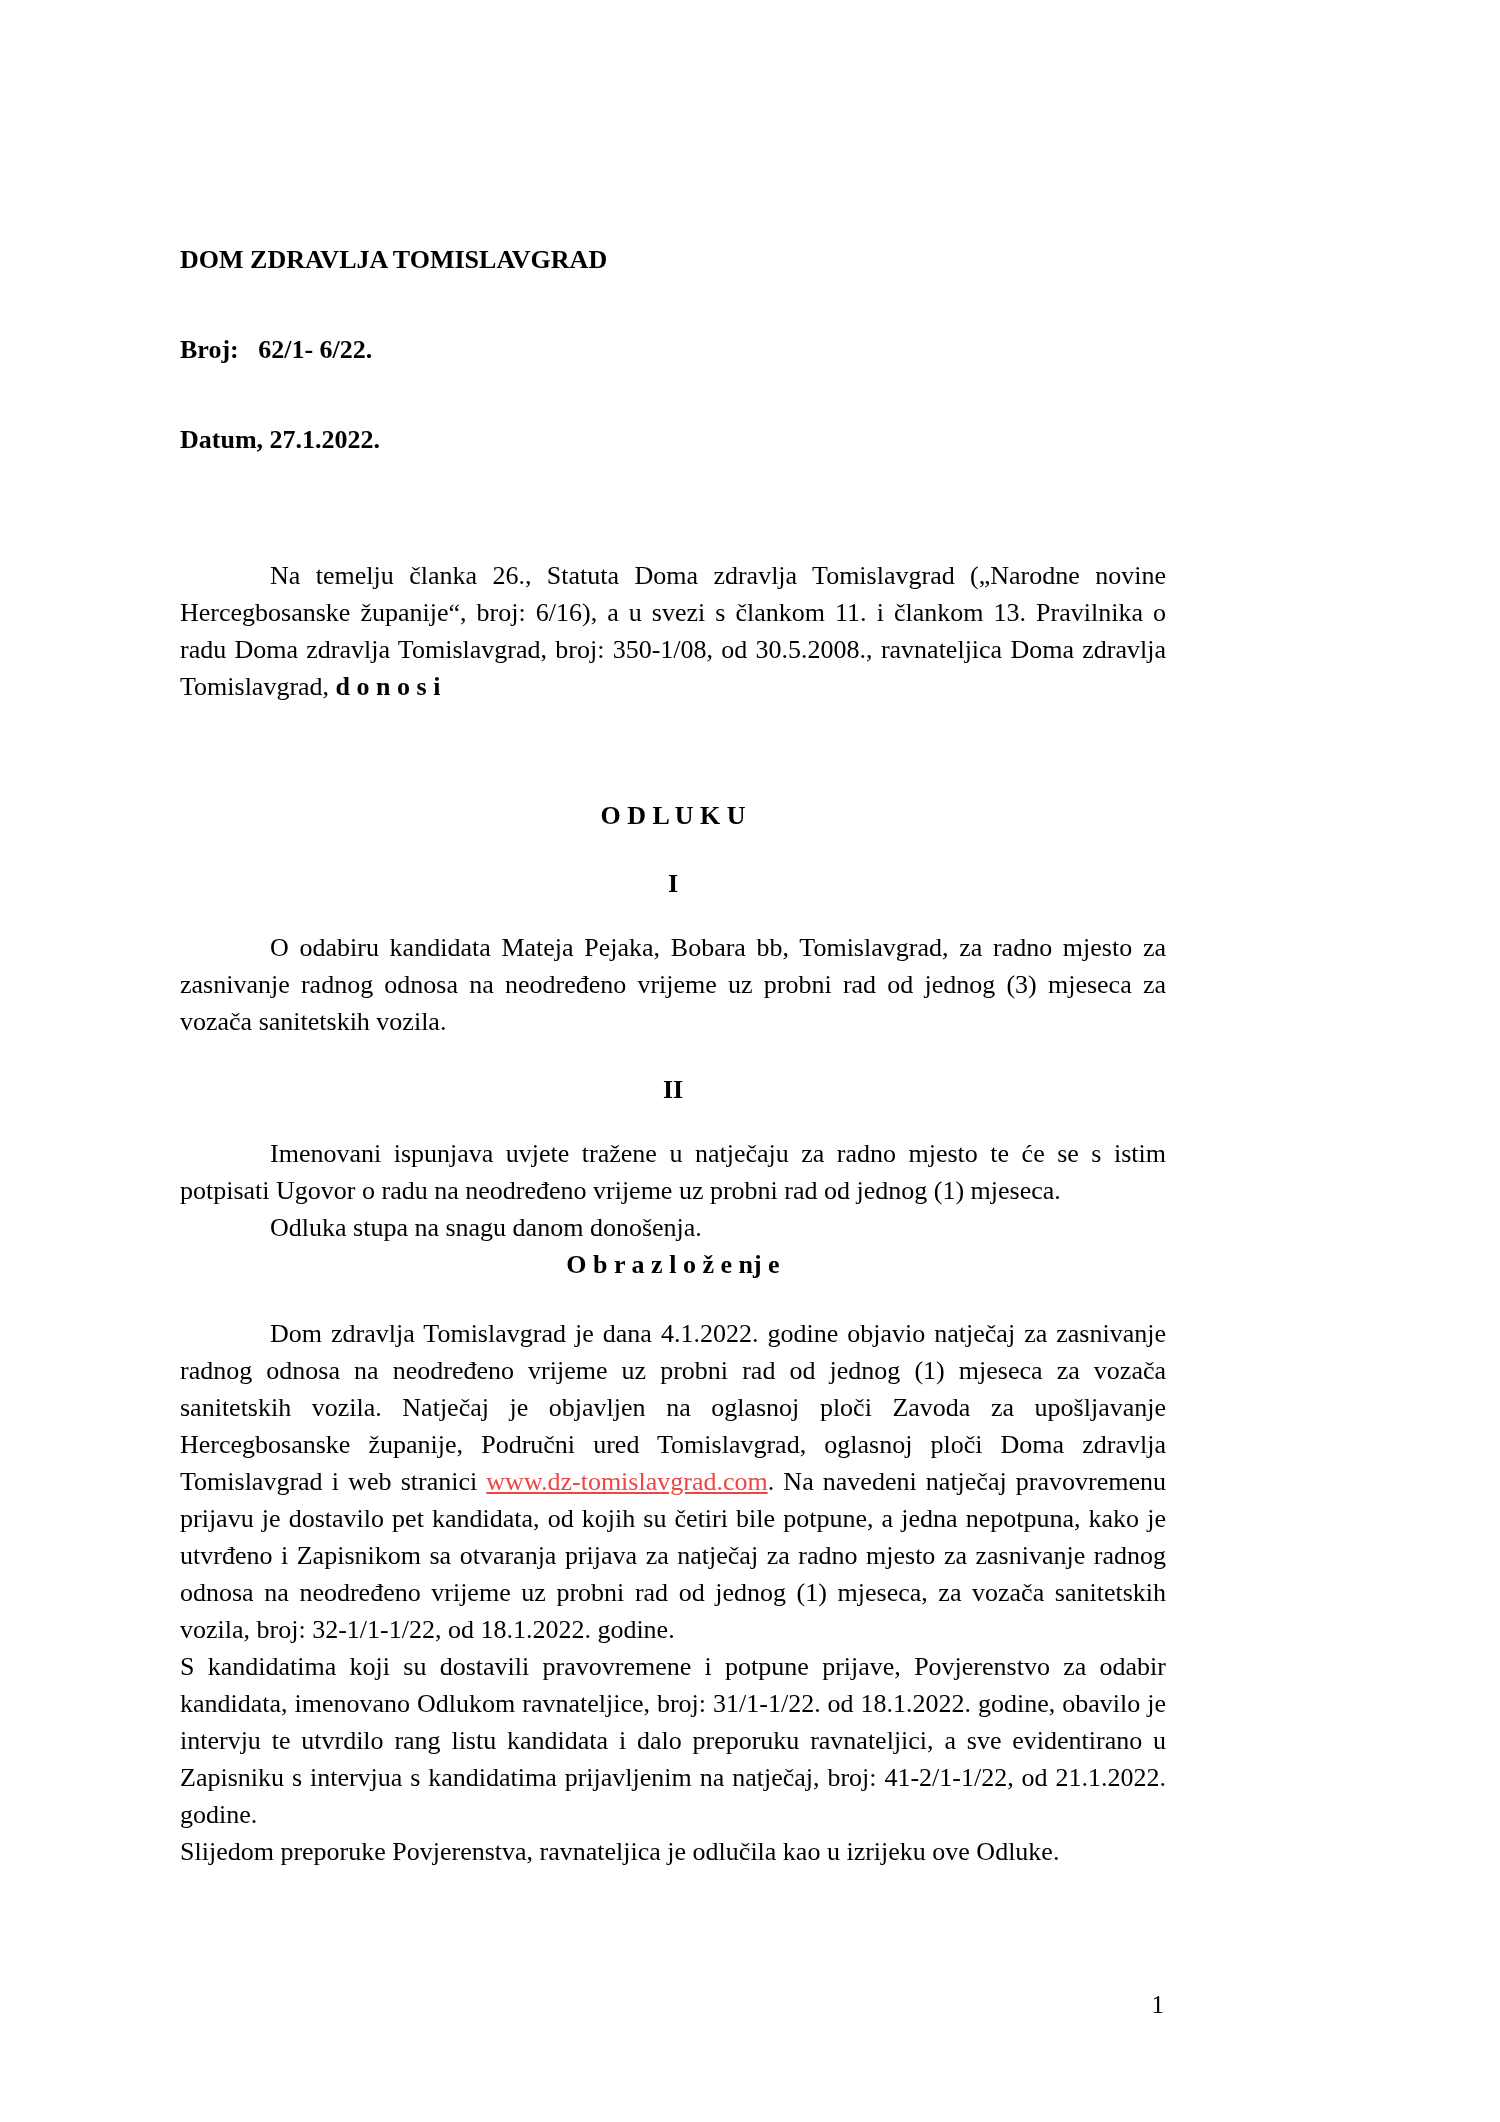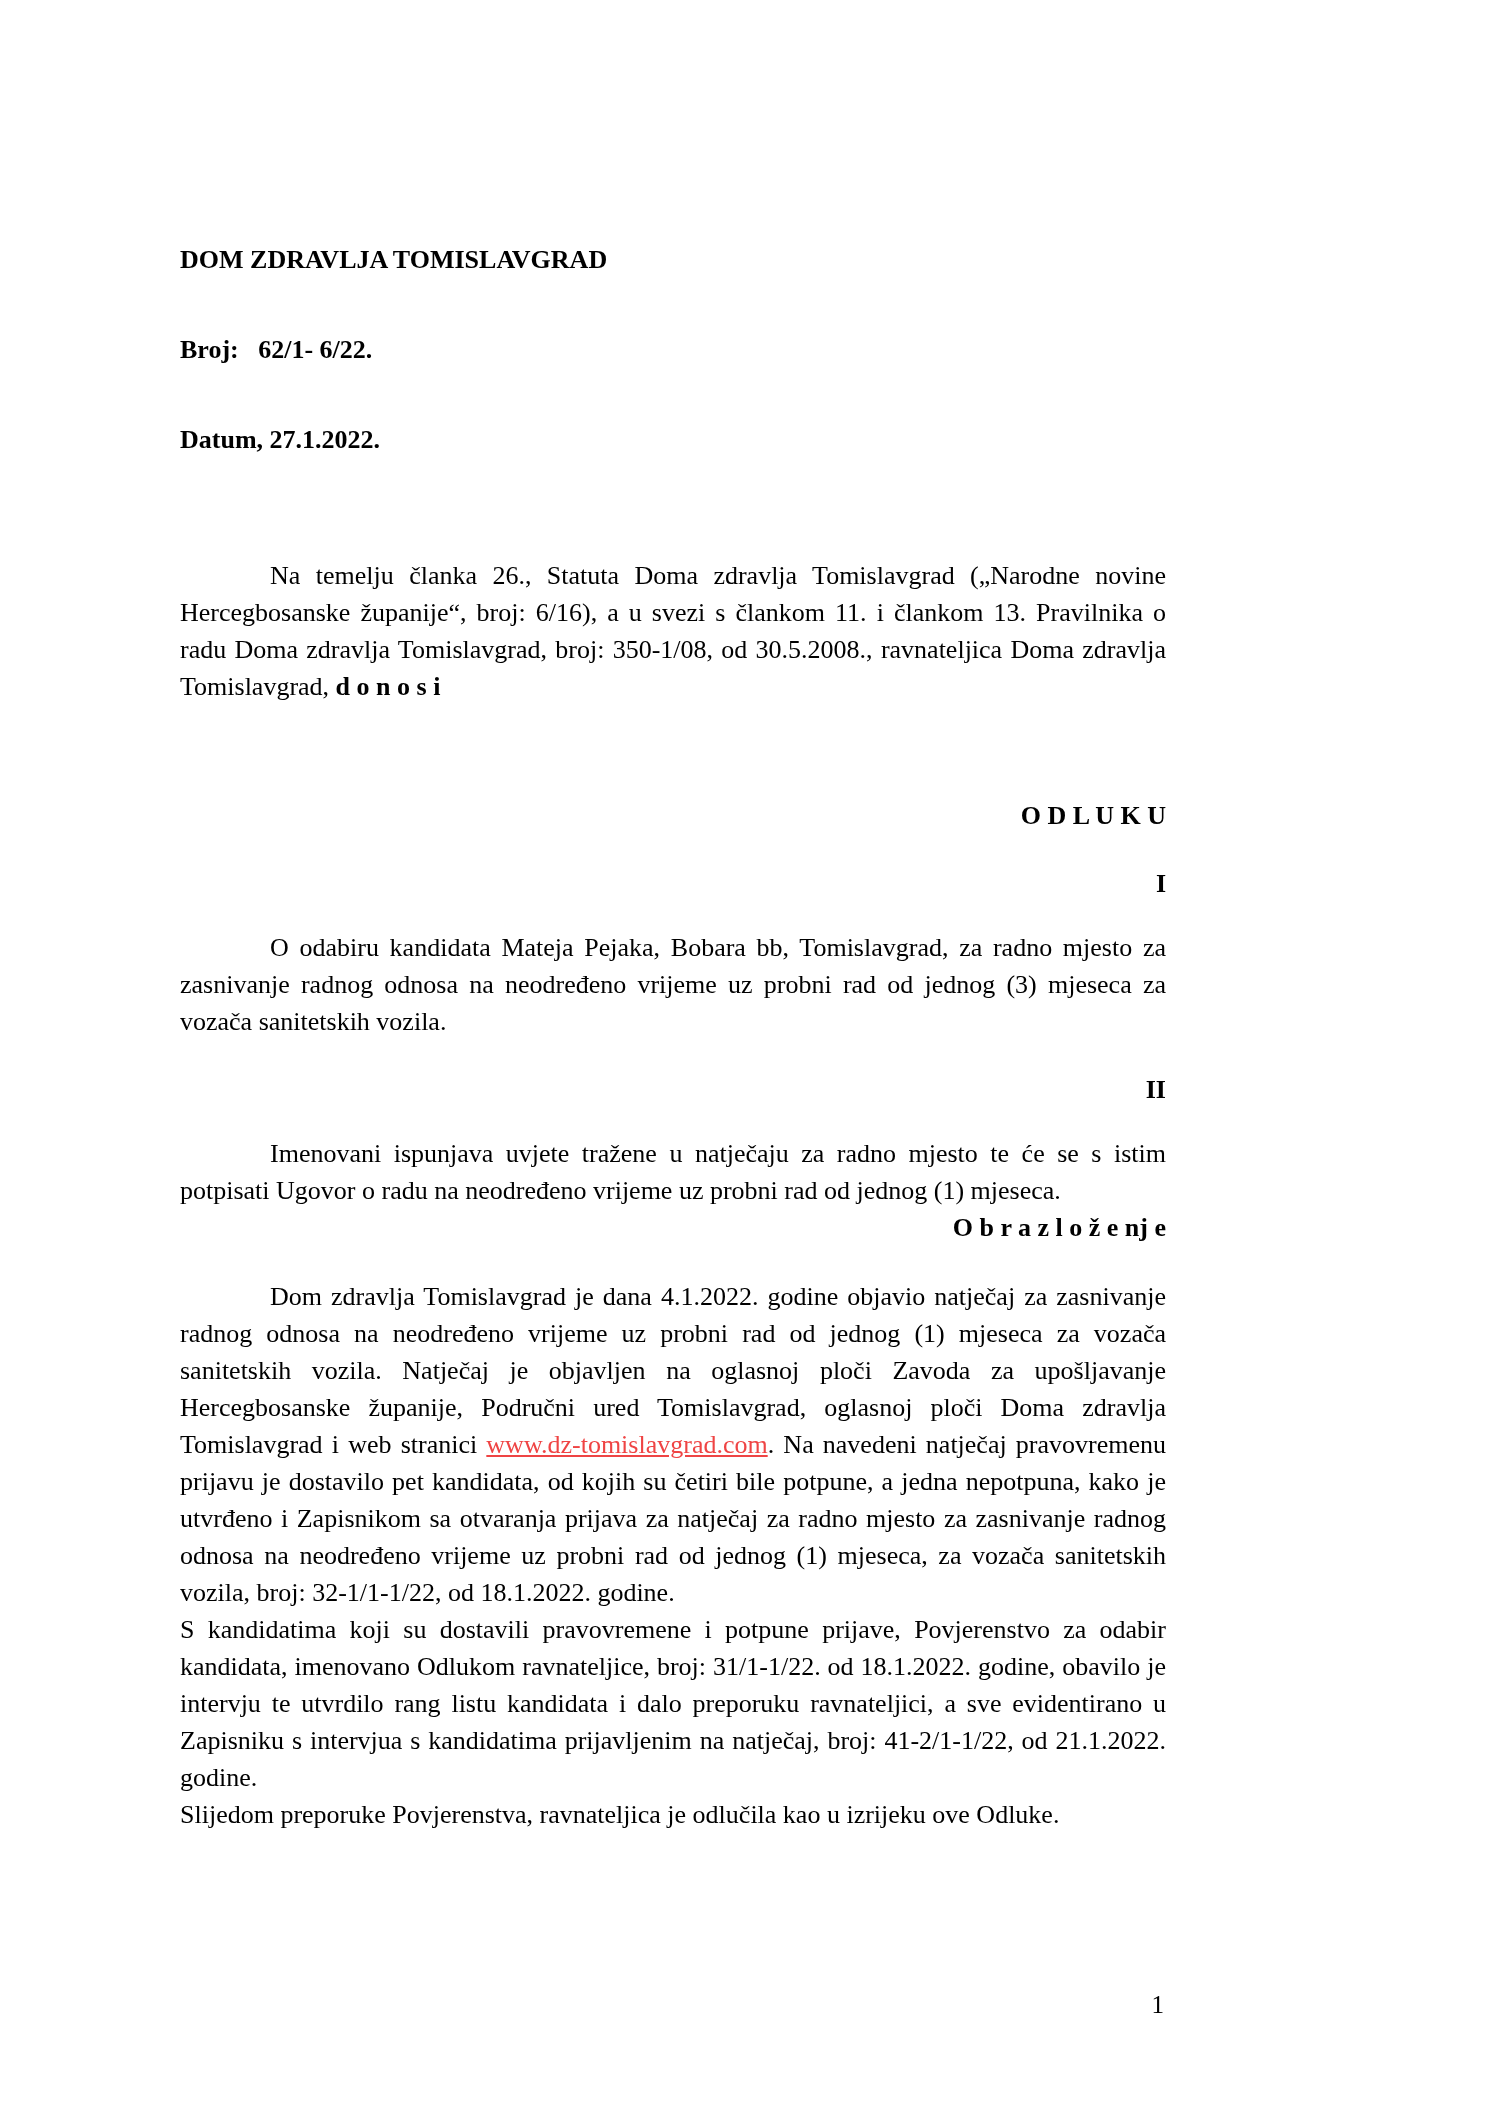--- a/index.html
+++ b/index.html
@@ -21,21 +21,21 @@
     font-weight: bold;
     line-height: 30px;
     white-space: pre-wrap;
   }
   .para {
     text-align: justify;
     line-height: 37px;
   }
   .indent { text-indent: 90px; }
   .bold { font-weight: bold; }
-  .center { text-align: right; }
+  .center { text-align: center; }
   .preamble { margin-top: 42px; }
   .doc-title {
     margin-top: 92px;
     line-height: 37px;
   }
   .numeral {
     margin-top: 31px;
     margin-bottom: 27px;
     line-height: 37px;
   }
@@ -75,20 +75,21 @@
     <div class="center bold numeral">I</div>
     <p class="para indent">O odabiru kandidata Mateja Pejaka, Bobara bb, Tomislavgrad, za radno mjesto za zasnivanje radnog odnosa na neodređeno vrijeme uz probni rad od jednog (3) mjeseca za vozača sanitetskih vozila.</p>
   </section>
 
   <section>
     <div class="center bold numeral">II</div>
     <p class="para indent">Imenovani ispunjava uvjete tražene u natječaju za radno mjesto te će se s istim potpisati Ugovor o radu na neodređeno vrijeme uz probni rad od jednog (1) mjeseca.</p>
   </section>
 
   <section>
+    <p class="para indent">Odluka stupa na snagu danom donošenja.</p>
   </section>
 
   <div class="center bold rationale-title">O b r a z l o ž e nj e</div>
 
   <div>
     <p class="para indent"><span>Dom zdravlja Tomislavgrad je dana 4.1.2022. godine objavio natječaj za zasnivanje radnog odnosa na neodređeno vrijeme uz probni rad od jednog (1) mjeseca za vozača sanitetskih vozila. Natječaj je objavljen na oglasnoj ploči Zavoda za upošljavanje Hercegbosanske županije, Područni ured Tomislavgrad, oglasnoj ploči Doma zdravlja Tomislavgrad i web stranici </span><a href="#" class="link">www.dz-tomislavgrad.com</a><span>. Na navedeni natječaj pravovremenu prijavu je dostavilo pet kandidata, od kojih su četiri bile potpune, a jedna nepotpuna, kako je utvrđeno i Zapisnikom sa otvaranja prijava za natječaj za radno mjesto za zasnivanje radnog odnosa na neodređeno vrijeme uz probni rad od jednog (1) mjeseca, za vozača sanitetskih vozila, broj: 32-1/1-1/22, od 18.1.2022. godine.</span></p>
     <p class="para">S kandidatima koji su dostavili pravovremene i potpune prijave, Povjerenstvo za odabir kandidata, imenovano Odlukom ravnateljice, broj: 31/1-1/22. od 18.1.2022. godine, obavilo je intervju te utvrdilo rang listu kandidata i dalo preporuku ravnateljici, a sve evidentirano u Zapisniku s intervjua s kandidatima prijavljenim na natječaj, broj: 41-2/1-1/22, od 21.1.2022. godine.</p>
     <p class="para">Slijedom preporuke Povjerenstva, ravnateljica je odlučila  kao u izrijeku ove Odluke.</p>
   </div>
 

